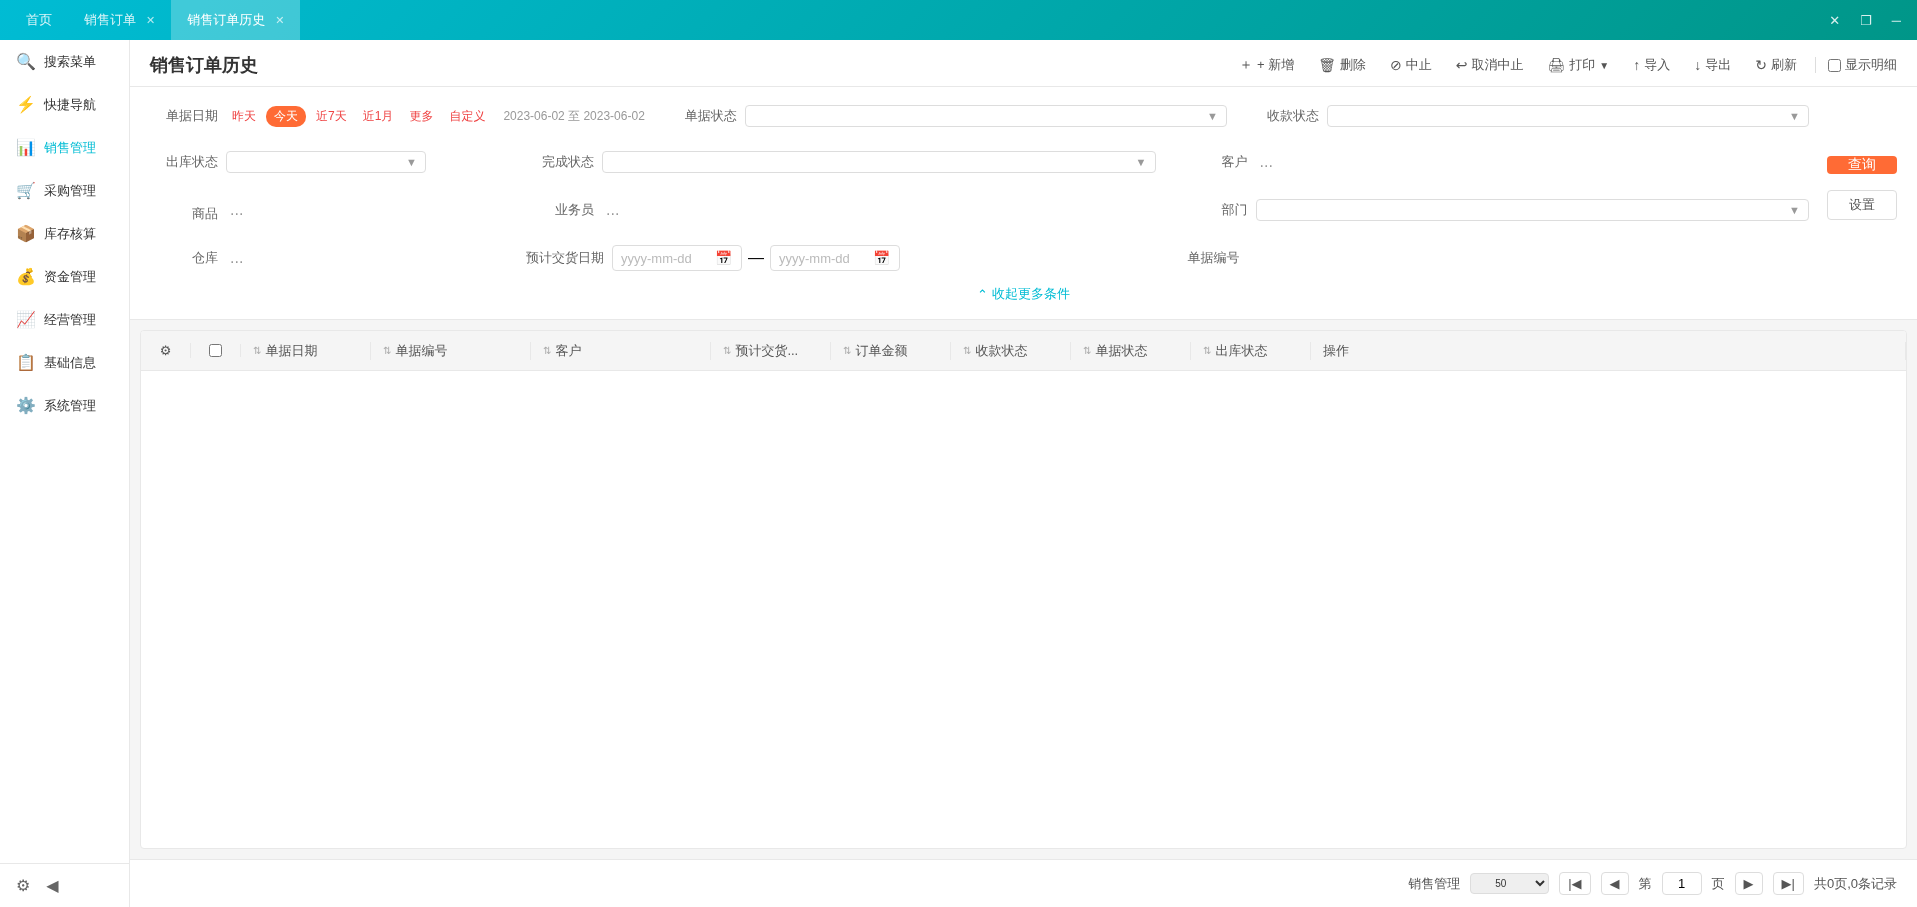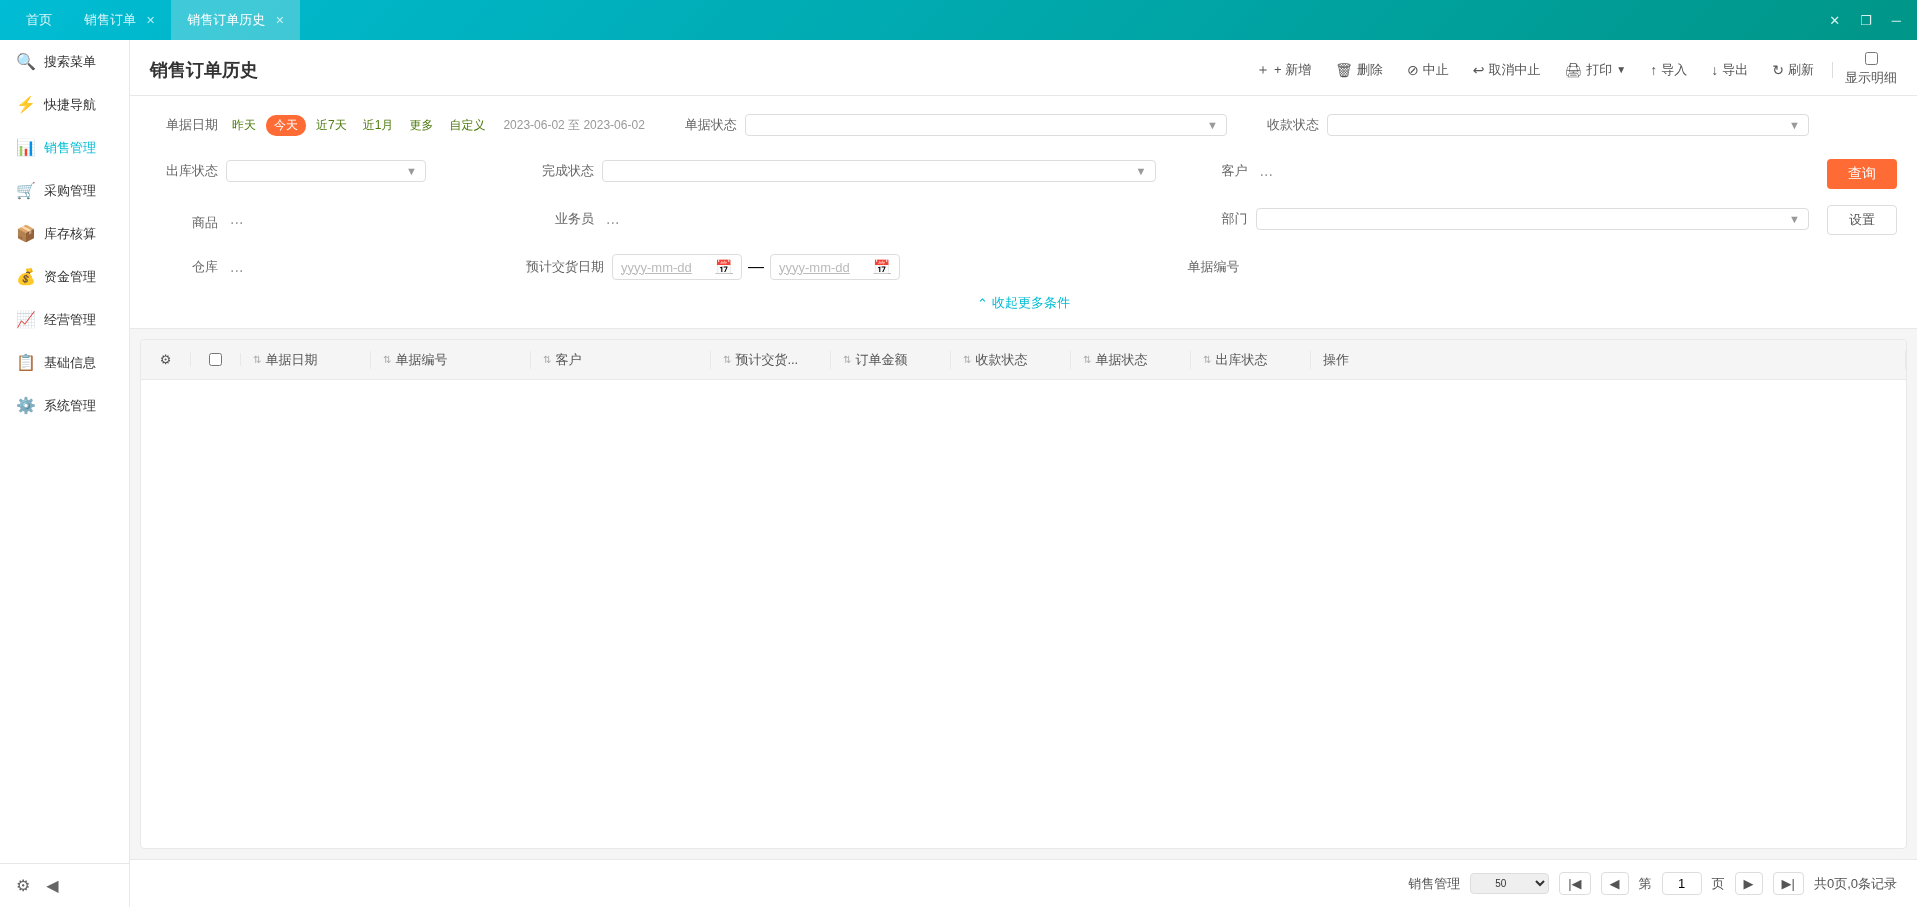--- a/index.html
+++ b/index.html
@@ -147,21 +147,20 @@
       height: 16px;
       background: #ddd;
     }
     .checkbox-label {
       display: flex;
       align-items: center;
       gap: 4px;
       font-size: 13px;
       color: #555;
       cursor: pointer;
-      flex-direction: column;
     }
 
     
     .filter-area {
       background: #fff;
       padding: 12px 20px;
       border-bottom: 1px solid #e8e8e8;
       flex-shrink: 0;
     }
     .filter-row {
@@ -178,21 +177,21 @@
       min-width: 60px;
       text-align: right;
     }
     .date-shortcuts {
       display: flex;
       align-items: center;
       gap: 4px;
     }
     .date-shortcut {
       font-size: 12px;
-      color: #4d7c0f;
+      color: #ef4444;
       cursor: pointer;
       padding: 2px 6px;
       border-radius: 3px;
     }
     .date-shortcut.active {
       background: #ff6b35;
       color: #fff;
       border-radius: 10px;
       padding: 2px 8px;
     }
@@ -230,21 +229,20 @@
       border: 1px solid #ddd;
       border-radius: 4px;
       padding: 4px 8px;
       font-size: 13px;
       color: #bbb;
       min-width: 130px;
       display: flex;
       align-items: center;
       justify-content: space-between;
       cursor: pointer;
-      text-decoration: underline;
     }
     .cal-icon { color: #aaa; font-size: 14px; }
     .collapse-btn {
       display: flex;
       align-items: center;
       justify-content: center;
       gap: 4px;
       color: #00bcd4;
       font-size: 13px;
       cursor: pointer;
@@ -353,21 +351,21 @@
       text-align: center;
       font-size: 13px;
     }
 
     
     .query-btn {
       background: #ff6b35;
       color: #fff;
       border: none;
       border-radius: 4px;
-      padding: 6px 20px;
+      padding: 0 20px;
       font-size: 14px;
       cursor: pointer;
       display: block;
       width: 70px;
       text-align: center;
     }
     .settings-btn {
       background: #fff;
       color: #555;
       border: 1px solid #ddd;

